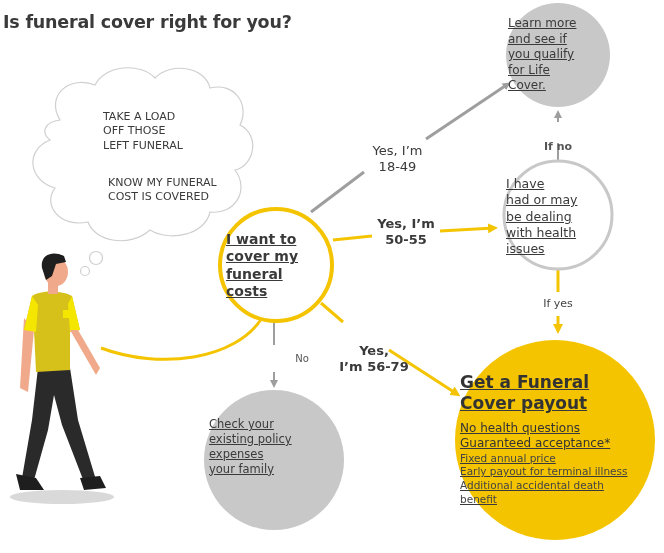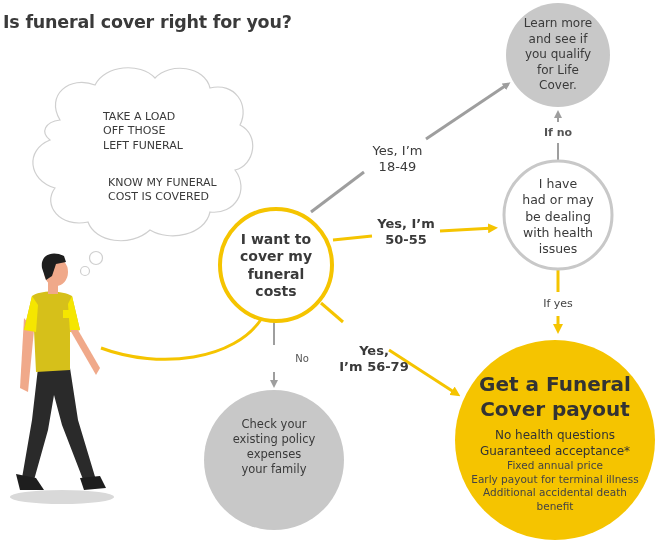--- a/index.html
+++ b/index.html
@@ -1,21 +1,21 @@
 <!DOCTYPE html>
 <html><head>
 <meta charset="utf-8">
 <style>
   html, body { margin: 0; padding: 0; background: #ffffff; }
   body { width: 664px; height: 553px; position: relative; overflow: hidden;
          font-family: "DejaVu Sans", "Liberation Sans", sans-serif; color: #3a3a3a; }
   .title { position: absolute; left: 3px; top: 12px; font-size: 17.5px; font-weight: bold;
            color: #3a3a3a; letter-spacing: -0.2px; white-space: nowrap; }
   svg.layer { position: absolute; left: 0; top: 0; }
-  .txt { position: absolute; text-align: center; line-height: 1.2; }
+  .txt { position: absolute; line-height: 1.2; text-decoration: underline; }
   .bubble-txt { position: absolute; font-size: 11px; line-height: 1.3; color: #3a3a3a;
                 text-align: left; white-space: nowrap; }
   .lbl { position: absolute; text-align: center; white-space: nowrap; line-height: 1.2; }
 </style>
 </head>
 <body>
 
 <div class="title">Is funeral cover right for you?</div>
 
 <svg class="layer" width="664" height="553" viewBox="0 0 664 553">
@@ -127,21 +127,21 @@
 </div>
 
 <div class="txt" style="left:209px; top:417px; width:130px; font-size:11.5px; line-height:1.3;">
   <div>Check your</div>
   <div>existing policy</div>
   <div>expenses</div>
   <div>your family</div>
 </div>
 
 <div class="txt" style="left:460px; top:372px; width:190px;">
-  <div style="font-size:20px; font-weight:bold; line-height:1.25; color:#333;">
+  <div style="font-size:17px; font-weight:bold; line-height:1.25; color:#333;">
     <div>Get a Funeral</div>
     <div>Cover payout</div>
   </div>
   <div style="font-size:12px; line-height:1.3; margin-top:6px; color:#333;">
     <div>No health questions</div>
     <div>Guaranteed acceptance*</div>
   </div>
   <div style="font-size:10.5px; line-height:1.3; color:#444;">
     <div>Fixed annual price</div>
     <div>Early payout for terminal illness</div>
@@ -156,14 +156,14 @@
 </div>
 <div class="lbl" style="left:368px; top:216px; width:76px; font-size:13px; font-weight:bold;">
   <div>Yes, I’m</div>
   <div>50-55</div>
 </div>
 <div class="lbl" style="left:334px; top:313px; width:80px; font-size:13px; font-weight:bold;margin-top:30px;">
   <div>Yes,</div>
   <div>I’m 56-79</div>
 </div>
 <div class="lbl" style="left:255px; top:353px; width:30px; font-size:10px; color:#555;margin-left:32px;">No</div>
-<div class="lbl" style="left:533px; top:126px; width:50px; font-size:11px; font-weight:bold; color:#555;">If no</div>
+<div class="lbl" style="left:533px; top:140px; width:50px; font-size:11px; font-weight:bold; color:#555;">If no</div>
 <div class="lbl" style="left:530px; top:297px; width:56px; font-size:11px; color:#444;">If yes</div>
 
 </body></html>

